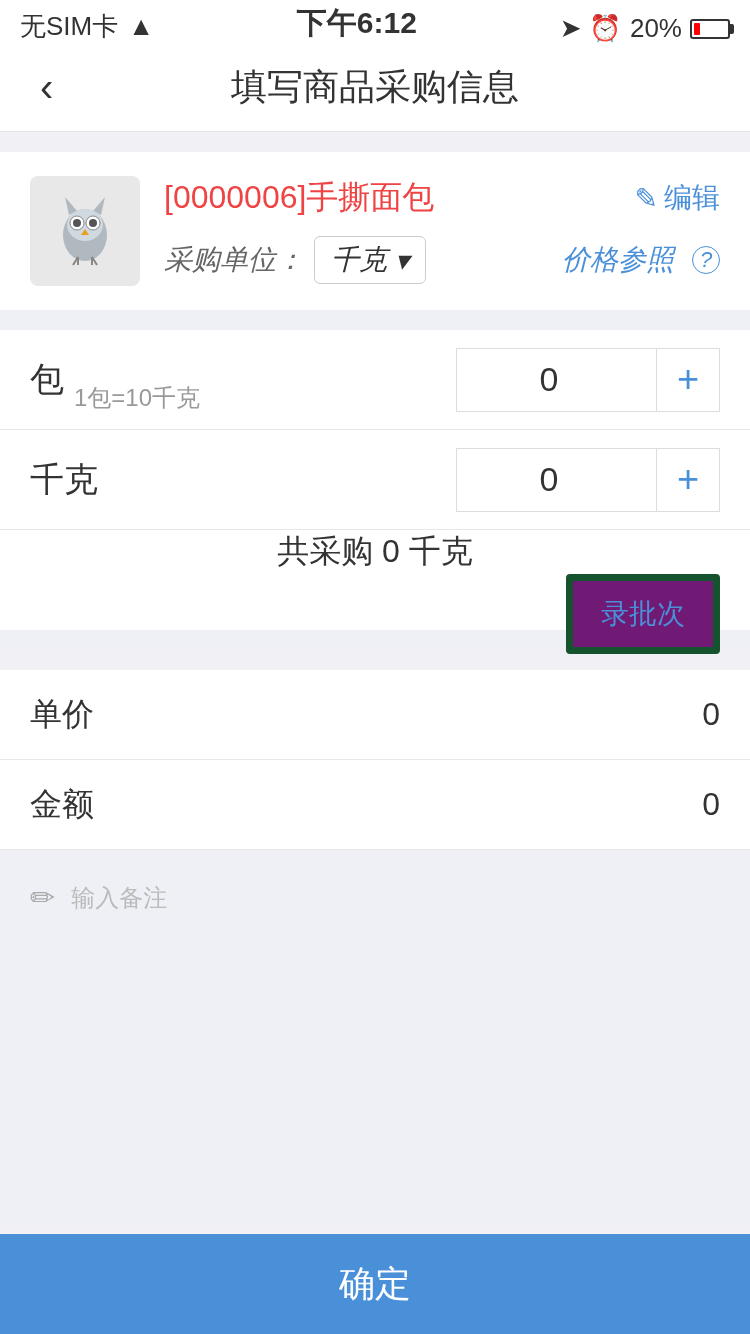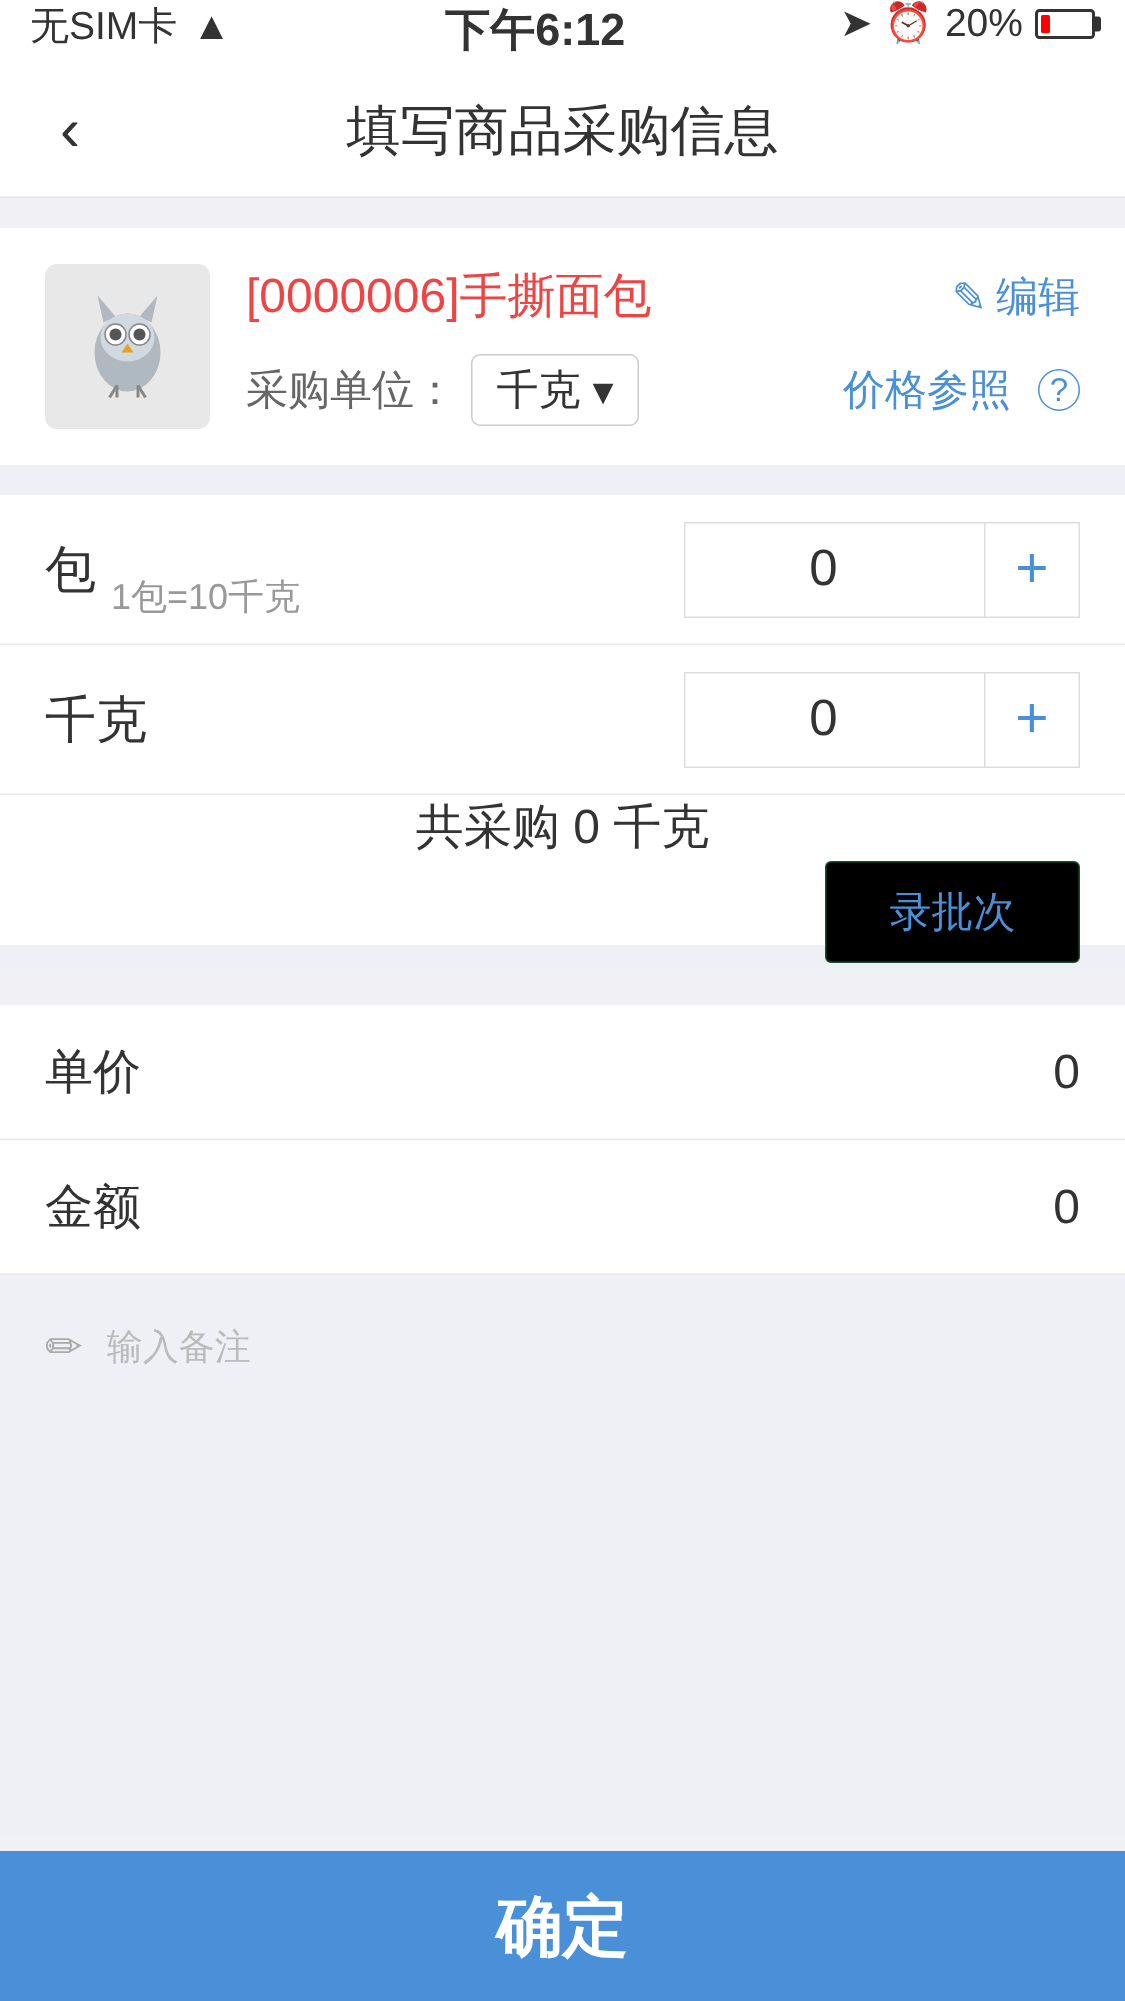--- a/index.html
+++ b/index.html
@@ -11,21 +11,21 @@
       background: #f0f0f5;
       font-size: 32px;
       color: #333;
     }
 
     
     .status-bar {
       height: 44px;
       background: #fff;
       display: flex;
-      align-items: flex-start;
+      align-items: flex-end;
       justify-content: space-between;
       padding: 0 20px;
       font-size: 26px;
       color: #333;
     }
     .status-left { display: flex; align-items: center; gap: 10px; }
     .status-center { font-size: 30px; font-weight: 700; }
     .status-right { display: flex; align-items: center; gap: 8px; font-size: 26px; }
     .battery {
       width: 40px; height: 20px;
@@ -116,20 +116,21 @@
       color: #4a90d9;
       display: flex;
       align-items: center;
       gap: 6px;
       cursor: pointer;
     }
     .unit-row {
       display: flex;
       align-items: center;
       justify-content: space-between;
+      font-style: italic;
     }
     .unit-label { font-size: 28px; color: #666; }
     .unit-select {
       border: 1px solid #ccc;
       border-radius: 6px;
       padding: 4px 16px;
       font-size: 28px;
       color: #333;
       background: #fff;
       display: flex;
@@ -214,24 +215,24 @@
       height: 100px;
       background: #fff;
       flex-direction: column;
     }
     .summary-text {
       font-size: 32px;
       color: #333;
     }
     .record-btn {
       margin-left: auto;
-      border: 1px solid #14532d;
+      border: 7px solid #14532d;
       color: #4a90d9;
-      background: #000000;
-      padding: 14px 42px;
+      background: #701a75;
+      padding: 14px 28px;
       font-size: 28px;
       border-radius: 4px;
       cursor: pointer;
     }
 
     
     .price-section {
       background: #fff;
       margin-top: 20px;
     }
@@ -286,23 +287,23 @@
       left: 0;
       width: 750px;
       height: 100px;
       background: #4a90d9;
       display: flex;
       align-items: center;
       justify-content: center;
       cursor: pointer;
     }
     .confirm-text {
-      font-size: 44px;
+      font-size: 36px;
       color: #fff;
-      font-weight: 700;
+      font-weight: 400;
     }
 
     
     .page-wrapper {
       padding-bottom: 100px;
     }
   </style>
 </head>
 <body>
 

